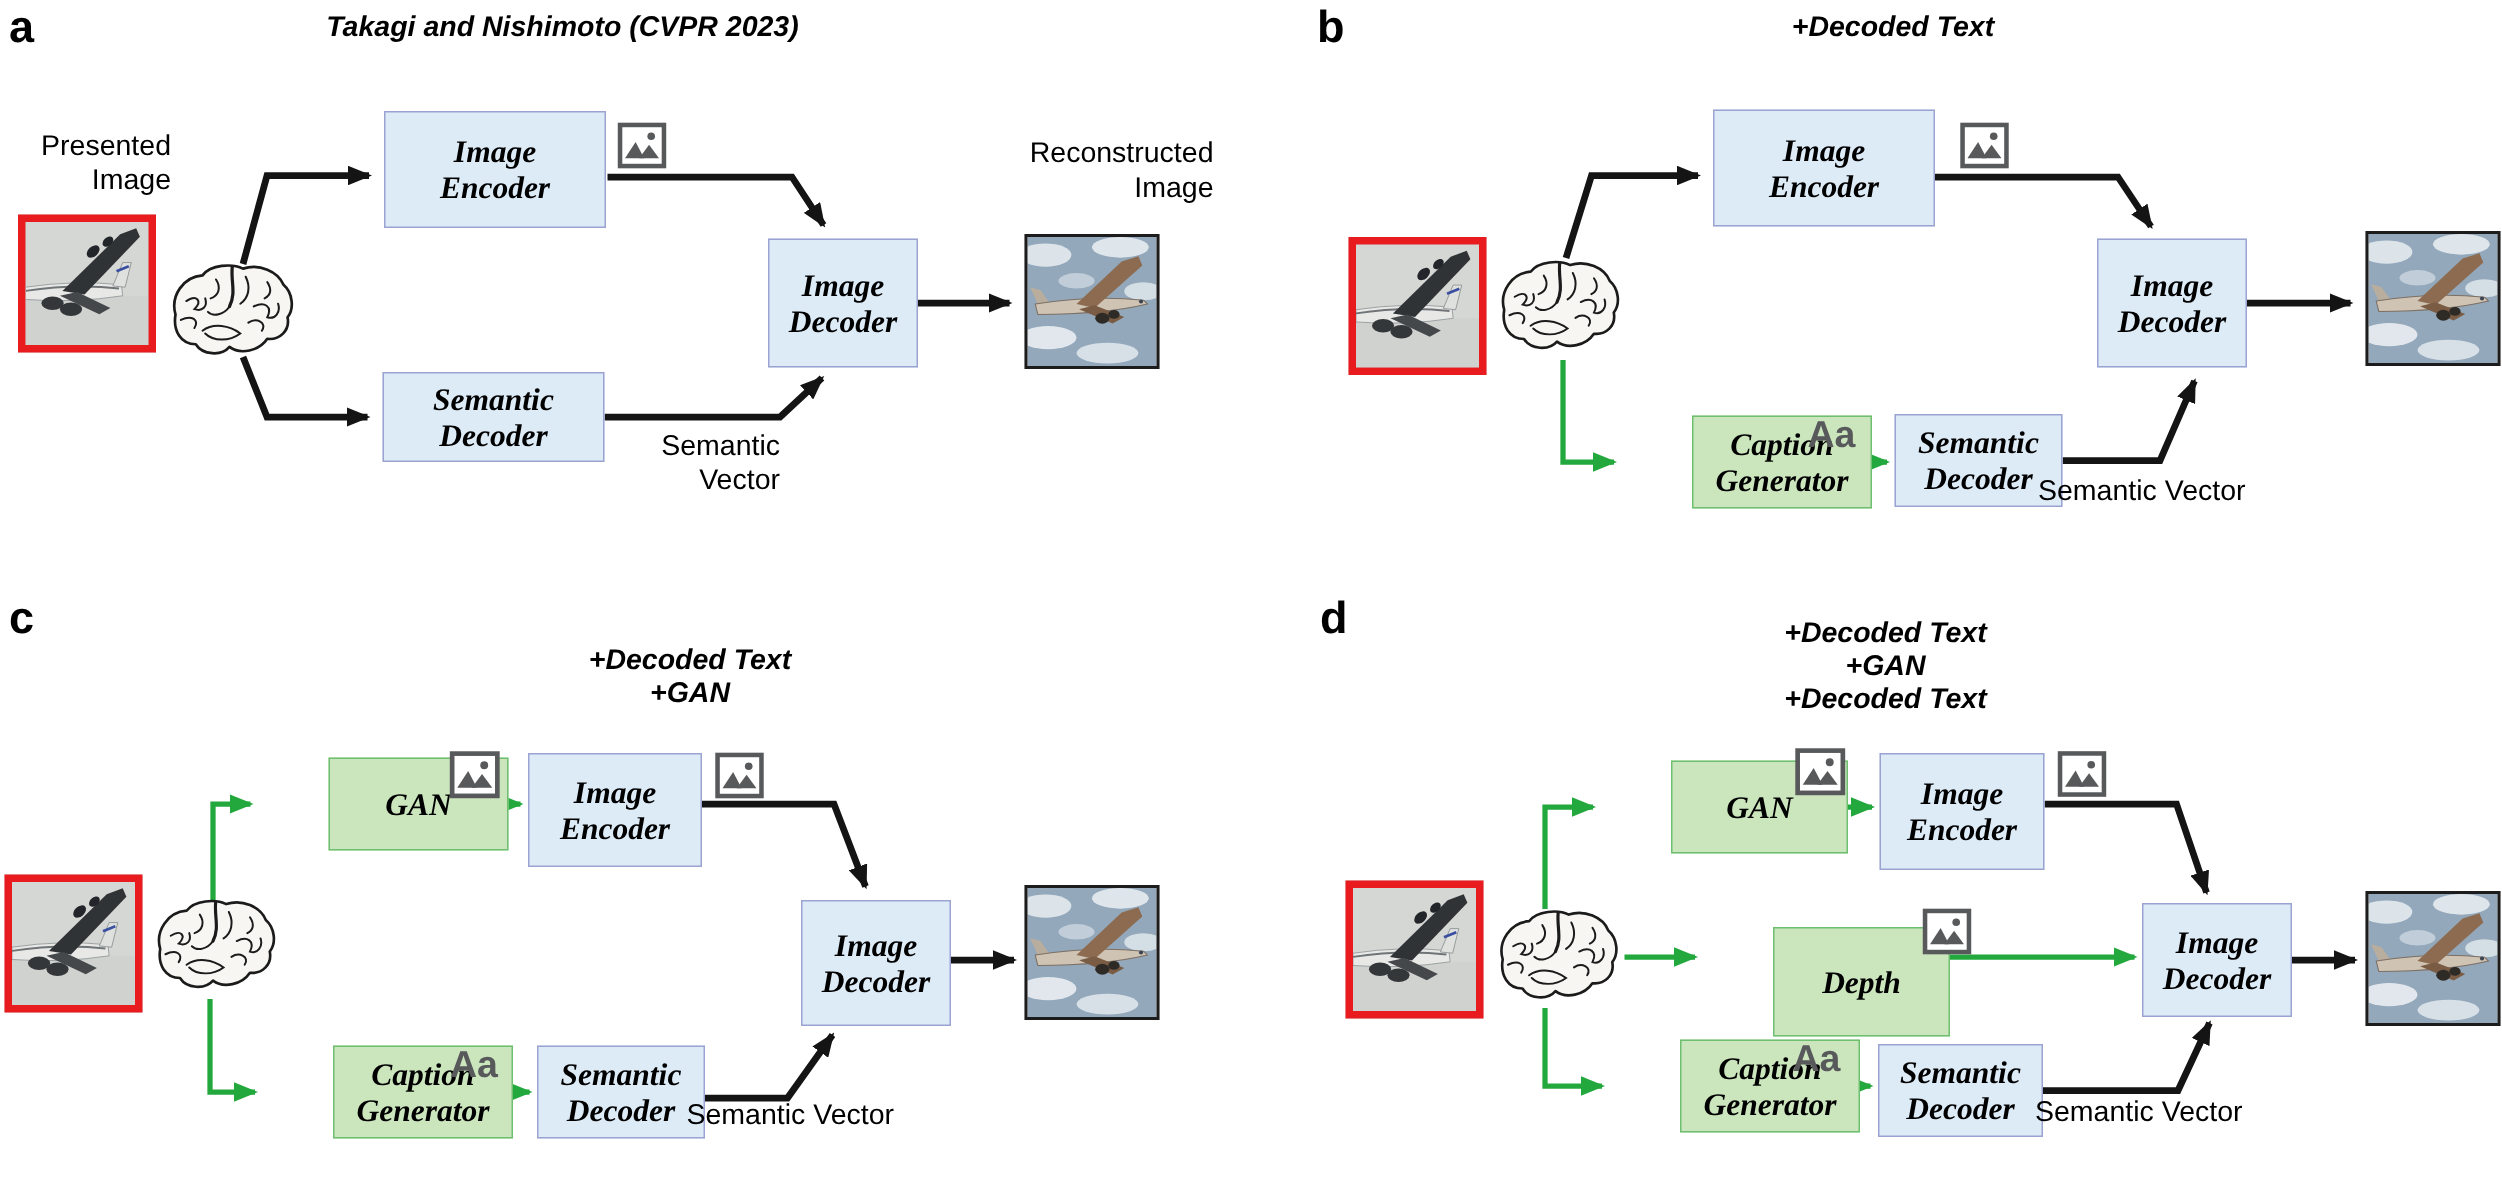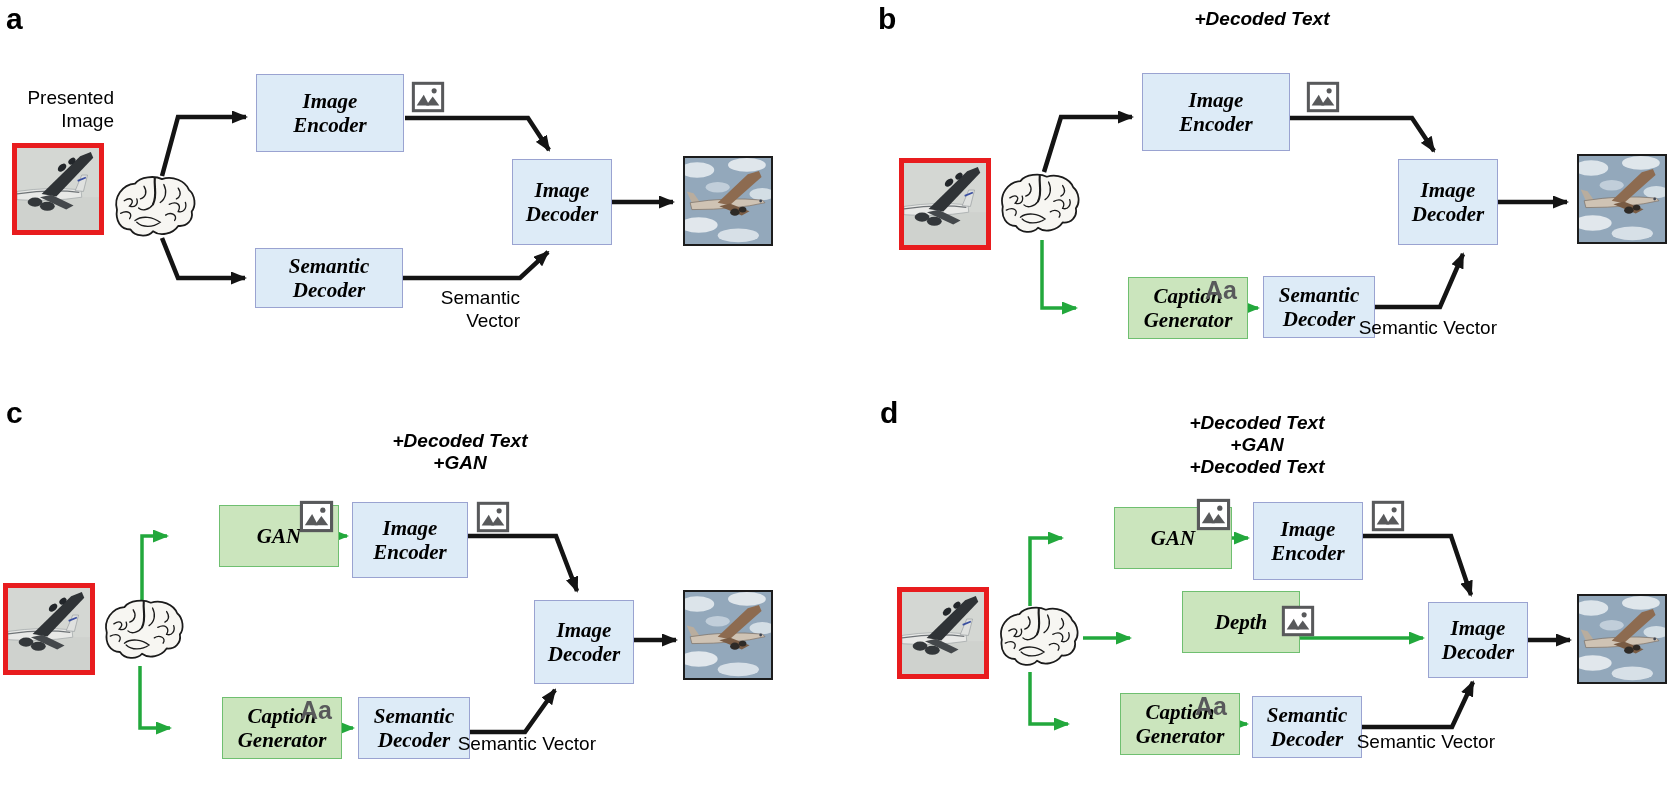--- a/index.html
+++ b/index.html
@@ -97,20 +97,21 @@
             <path class="mk-bk" d="M0,0 L16,6.5 L0,13 Z"></path>
           </marker>
       </defs>
       <polyline class="bk" points="162,176 178,117 246,117" marker-end="url(#a-bk)"></polyline>
       <polyline class="bk" points="162,238 178,278 245,278" marker-end="url(#a-bk)"></polyline>
       <polyline class="bk" points="405,118 528,118 549,150" marker-end="url(#a-bk)"></polyline>
       <polyline class="bk" points="403,278 520,278 548,252" marker-end="url(#a-bk)"></polyline>
       <polyline class="bk" points="612,202 673,202" marker-end="url(#a-bk)"></polyline>
     </svg>
     <div class="letter" style="left:6px;top:2px">a</div>
+    <div class="title" style="left:145px;top:8px;width:460px">Takagi and Nishimoto (CVPR 2023)</div>
     <div class="plabel" style="left:2px;top:86px;width:112px">Presented Image</div>
     <div class="photo presented" style="left:12px;top:143px;width:92px;height:92px">
         <svg viewBox="0 0 100 100">
           <use href="#plane-presented"></use>
         </svg>
       </div>
     <div class="brain" style="left:108px;top:172px;width:90px;height:70px">
         <svg viewBox="0 0 100 74">
           <use href="#brain-sketch"></use>
         </svg>
@@ -123,20 +124,21 @@
           <use href="#img-icon"></use>
         </svg>
       </div>
     <div class="box blue" style="left:512px;top:159px;width:100px;height:86px">
         <span>Image Decoder</span>
       </div>
     <div class="box blue" style="left:255px;top:248px;width:148px;height:60px">
         <span>Semantic Decoder</span>
       </div>
     <div class="plabel" style="left:400px;top:286px;width:120px">Semantic Vector</div>
+    <div class="plabel" style="left:647px;top:91px;width:162px">Reconstructed Image</div>
     <div class="photo output" style="left:683px;top:156px;width:90px;height:90px">
         <svg viewBox="0 0 100 100">
           <use href="#plane-output"></use>
         </svg>
       </div>
   </section>
 
   <section class="panel" style="left:834px;top:0;width:834px;height:360px">
     <svg class="arrows" viewBox="0 0 834 360">
       <defs>
@@ -304,21 +306,21 @@
         </svg>
       </div>
     <div class="box blue" style="left:419px;top:142px;width:110px;height:78px">
         <span>Image Encoder</span>
       </div>
     <div class="icon" style="left:537px;top:139px;width:34px;height:34px">
         <svg viewBox="0 0 36 36">
           <use href="#img-icon"></use>
         </svg>
       </div>
-    <div class="box green" style="left:301px;top:231px;width:118px;height:62px">
+    <div class="box green" style="left:301px;top:258px;width:118px;height:73px">
         <span>Depth</span>
       </div>
     <div class="icon" style="left:447px;top:244px;width:34px;height:34px">
         <svg viewBox="0 0 36 36">
           <use href="#img-icon"></use>
         </svg>
       </div>
     <div class="box blue" style="left:594px;top:242px;width:100px;height:76px">
         <span>Image Decoder</span>
       </div>

